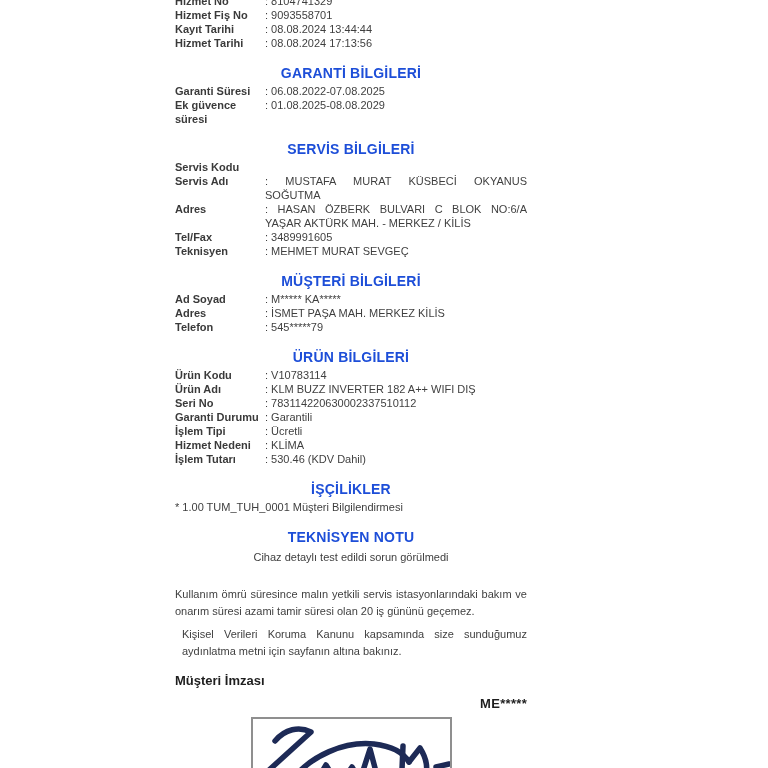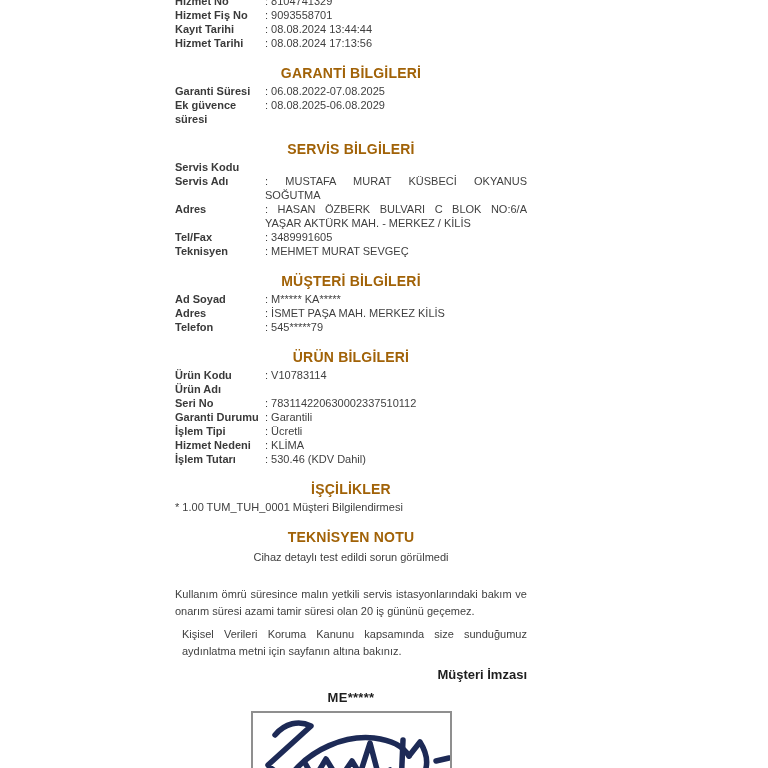--- a/index.html
+++ b/index.html
@@ -12,38 +12,38 @@
   }
   .page { position:relative; width:636px; height:768px; overflow:hidden; background:#fff; }
   .doc { position:absolute; left:175px; top:-6px; width:352px; }
 
   .row { display:flex; line-height:14px; font-size:11px; }
   .lbl { width:90px; font-weight:700; flex:none; color:#3a3a3a; }
   .val { flex:1; text-align:justify; color:#3f3f3f; }
 
   h2.sec {
     font-size:14px; line-height:18px; font-weight:700;
-    text-align:center; margin:14px 0 2px; color:#a16207; letter-spacing:.2px;
+    text-align:center; margin:14px 0 2px; color:#1d4ed8; letter-spacing:.2px;
   }
   .sec-talep { margin-top:22px; }
   .sec-teknotu { margin-top:4px; }
 
   .labor-line { line-height:14px; font-size:11px; margin-top:2px; }
   .note-line  { line-height:14px; font-size:11px; margin-top:4px;text-align:center; }
 
   .para { margin-top:22px; font-size:11px; line-height:17px; text-align:justify; color:#3f3f3f; }
   .para.second { margin-top:6px;margin-left:7px; }
 
   .sig-title {
-    margin-top:6px; font-size:13px; line-height:18px; font-weight:700;
-    text-align:right; color:#1e1e1e;
+    margin-top:12px; font-size:13px; line-height:18px; font-weight:700;
+    text-align:left; color:#1e1e1e;
   }
   .sig-name {
     margin-top:6px; font-size:13px; line-height:16px; font-weight:700;
-    text-align:center; color:#1e1e1e; letter-spacing:.3px;
+    text-align:right; color:#1e1e1e; letter-spacing:.3px;
   }
   .sig-box {
     margin:5px auto 0; width:201px; height:120px;
     border:2px solid #8f8f8f; background:#fff; overflow:hidden;
   }
   .sig-box svg { display:block; }
 </style>
 </head>
 <body>
 
@@ -70,21 +70,21 @@
     </div>
 
     <h2 class="sec">GARANTİ BİLGİLERİ</h2>
     <div>
       <div class="row">
         <span class="lbl">Garanti Süresi</span>
         <span class="val">: 06.08.2022-07.08.2025</span>
       </div>
       <div class="row">
         <span class="lbl">Ek güvence süresi</span>
-        <span class="val">: 08.08.2025-06.08.2029</span>
+        <span class="val">: 01.08.2025-08.08.2029</span>
       </div>
     </div>
 
     <h2 class="sec">SERVİS BİLGİLERİ</h2>
     <div>
       <div class="row">
         <span class="lbl">Servis Kodu</span>
       </div>
       <div class="row">
         <span class="lbl">Servis Adı</span>
@@ -121,20 +121,21 @@
     </div>
 
     <h2 class="sec">ÜRÜN BİLGİLERİ</h2>
     <div>
       <div class="row">
         <span class="lbl">Ürün Kodu</span>
         <span class="val">: V10783114</span>
       </div>
       <div class="row">
         <span class="lbl">Ürün Adı</span>
+        <span class="val">: KLM BUZZ INVERTER 182 A++ WIFI DIŞ</span>
       </div>
       <div class="row">
         <span class="lbl">Seri No</span>
         <span class="val">: 783114220630002337510112</span>
       </div>
       <div class="row">
         <span class="lbl">Garanti Durumu</span>
         <span class="val">: Garantili</span>
       </div>
       <div class="row">

